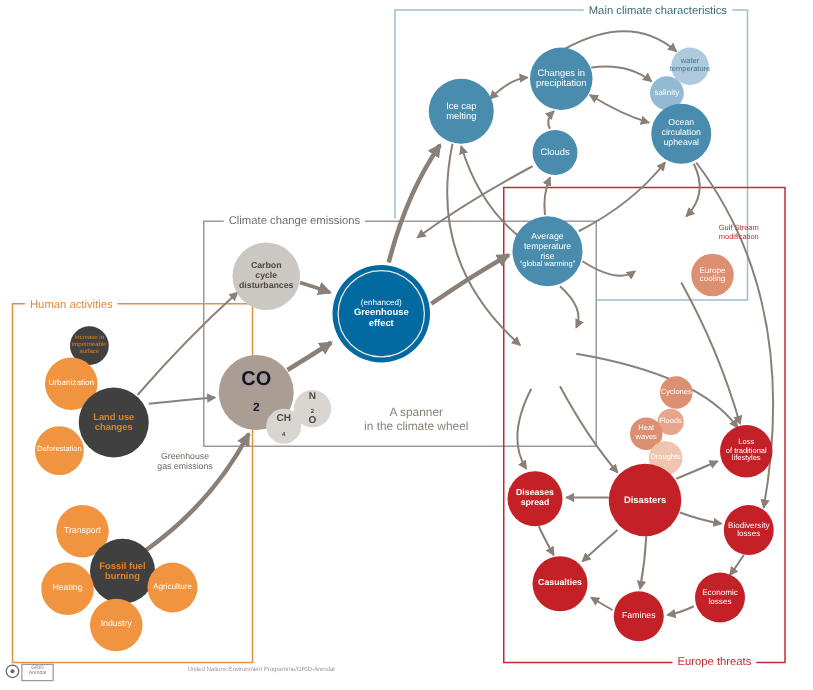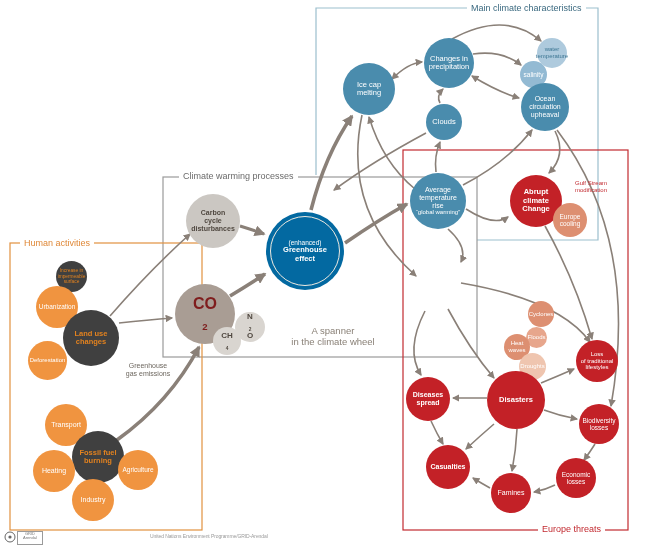--- a/index.html
+++ b/index.html
@@ -13,21 +13,21 @@
   .blue-lt{background:#aecadd;color:#3d7693;}
   .blue-md{background:#93bad3;color:#fff;}
   .redc{background:#c32127;color:#fff;}
   .salmon{background:#dd8f71;color:#fff;}
   .salmon-lt{background:#e7a68c;color:#fff;}
   .salmon-xlt{background:#efc5af;color:#fff;}
   .orange{background:#f09440;color:#fff;}
   .peach{background:#404040;color:#e2821f;}
   .gray-lt{background:#cbc7c2;color:#504840;}
   .taupe{background:#0369a1;color:#fff;}
-  .co2c{background:#a99d94;color:#7f1d1d;}
+  .co2c{background:#a99d94;color:#0f172a;}
   .chip{background:#d9d5d0;color:#504840;}
   .ring::after{content:"";position:absolute;inset:4px;border:1.5px solid #eee9e0;border-radius:50%;}
   .boxlabel{position:absolute;z-index:3;background:#fff;padding:0 4px;font-size:9px;white-space:nowrap;}
   .ann{position:absolute;z-index:2;text-align:center;line-height:1.15;}
   .ann span{white-space:pre-line;}
   .b{font-weight:bold;}
   sub{font-size:0.6em;}
   .formula{display:inline;}
   #credit{position:absolute;left:150px;top:533px;font-size:5px;color:#9a9a9a;z-index:2;letter-spacing:-0.1px;}
   #logo-box{position:absolute;left:17px;top:531px;width:24px;height:12px;border:1px solid #9a9a9a;
@@ -85,21 +85,21 @@
       <path d="M119,323 Q148,320 172,318" marker-end="url(#ah)"></path>
       <path d="M117,440 Q170,402 199,347" marker-end="url(#ahb)" stroke-width="3.6"></path>
       <path d="M230,296 Q248,285 265,274" marker-end="url(#ahb)" stroke-width="3.6"></path>
       <path d="M240,226 Q253,230 264,234" marker-end="url(#ahb)" stroke-width="3"></path>
       <path d="M466,209 Q494,227 508,217" marker-end="url(#ah)"></path>
       <path d="M362,115 Q342,210 416,276" marker-end="url(#ah)"></path>
     </g>
   </svg>
 
   <div class="boxlabel" style="left:467px;top:3px;color:#39687f;">Main climate characteristics</div>
-  <div class="boxlabel" style="left:179px;top:171px;color:#6b6b6b;">Climate warming processes</div>
+  <div class="boxlabel" style="left:179px;top:171px;color:#6b6b6b;">Climate change emissions</div>
   <div class="boxlabel" style="left:20px;top:238px;color:#df8736;">Human activities</div>
   <div class="boxlabel" style="left:538px;top:524px;color:#c22a30;">Europe threats</div>
 
   <div class="node blue" style="left:424px;top:38px;width:50px;height:50px;font-size:7.5px;">
       <span>Changes in
 precipitation</span>
     </div>
   <div class="node blue" style="left:343px;top:63px;width:52px;height:52px;font-size:7.5px;">
       <span>Ice cap
 melting</span>
@@ -119,25 +119,20 @@
 circulation
 upheaval</span>
     </div>
   <div class="node blue" style="left:410px;top:173px;width:56px;height:56px;font-size:7px;">
       <span>Average
 temperature
 rise</span>
       <span style="font-size:6px;">“global warming”</span>
     </div>
 
-  <div class="node redc" style="left:510px;top:175px;width:52px;height:52px;font-size:7.5px;">
-      <span class="b">Abrupt
-climate
-Change</span>
-    </div>
   <div class="node salmon" style="left:553px;top:203px;width:34px;height:34px;font-size:6.5px;">
       <span>Europe
 cooling</span>
     </div>
   <div class="node salmon" style="left:528px;top:301px;width:26px;height:26px;font-size:6px;">
       <span>Cyclones</span>
     </div>
   <div class="node salmon-lt" style="left:526px;top:327px;width:21px;height:21px;font-size:6px;">
       <span>Floods</span>
     </div>

